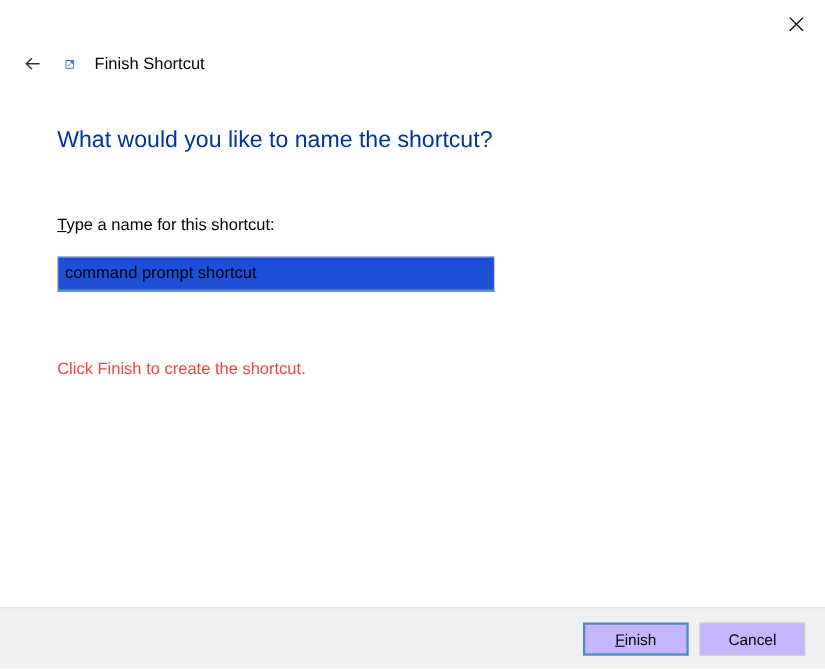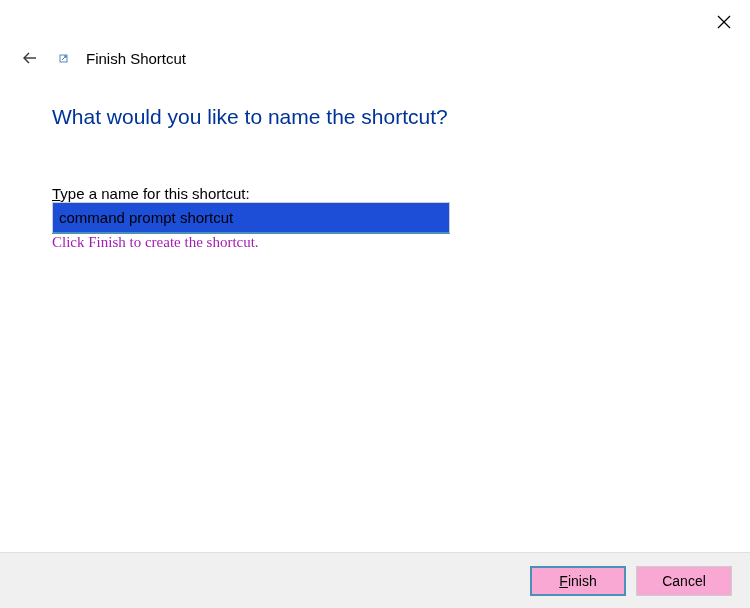--- a/index.html
+++ b/index.html
@@ -67,73 +67,73 @@
       width: 10px;
       height: 10px;
     }
     .wizard-title {
       font-size: 15px;
       color: #000;
       font-weight: 400;
     }
     .content {
       position: absolute;
-      top: 105px;
+      top: 116px;
       left: 52px;
       right: 52px;
     }
     .main-heading {
       font-size: 21px;
       color: #003399;
       font-weight: 400;
       margin-bottom: 56px;
     }
     .field-label {
       font-size: 15px;
       color: #000;
-      margin-bottom: 0;
+      margin-bottom: 20px;
     }
     .field-label .underline {
       text-decoration: underline;
     }
     .text-input {
       width: 398px;
       height: 32px;
       border: 1px solid #cccccc;
       border-bottom: 2px solid #4a90b8;
       padding: 4px 6px;
       font-size: 15px;
       font-family: inherit;
       outline: none;
       background: #1d4ed8;
       color: #000;
     }
     .instruction-text {
       font-size: 15px;
-      color: #a21caf;
-      font-family: Liberation Serif, serif;
+      color: #ef4444;
+      margin-top: 62px;
     }
     .footer {
       position: absolute;
       bottom: 0;
       left: 0;
       right: 0;
       height: 56px;
       background: #f0f0f0;
       border-top: 1px solid #e0e0e0;
       display: flex;
       align-items: center;
       justify-content: flex-end;
       padding-right: 18px;
       gap: 10px;
     }
     .btn {
       min-width: 96px;
       height: 30px;
-      background: #f9a8d4;
+      background: #c4b5fd;
       border: 1px solid #cccccc;
       font-size: 14px;
       font-family: inherit;
       cursor: pointer;
       padding: 0 14px;
     }
     .btn.primary {
       border: 2px solid #4a90b8;
     }
     .btn .underline {

